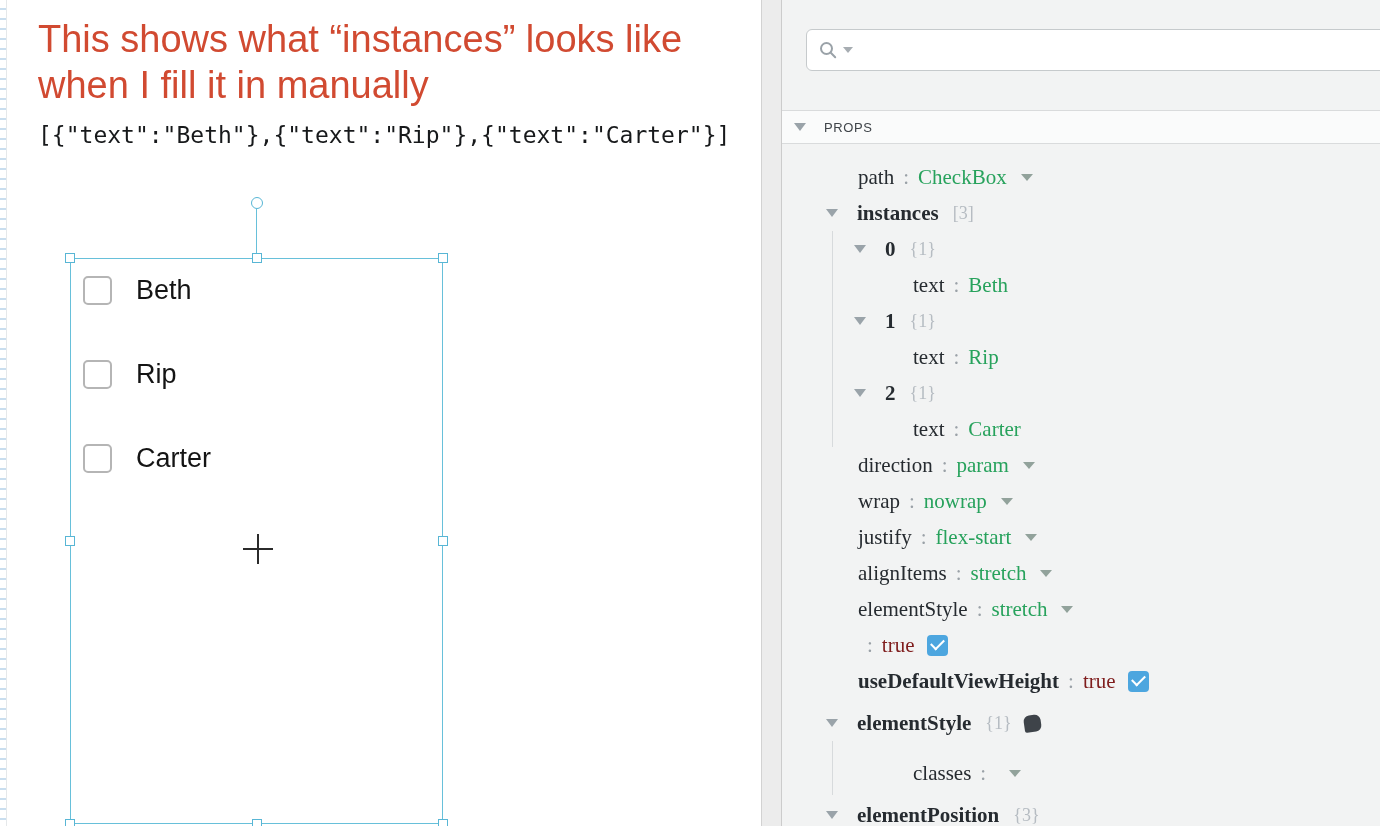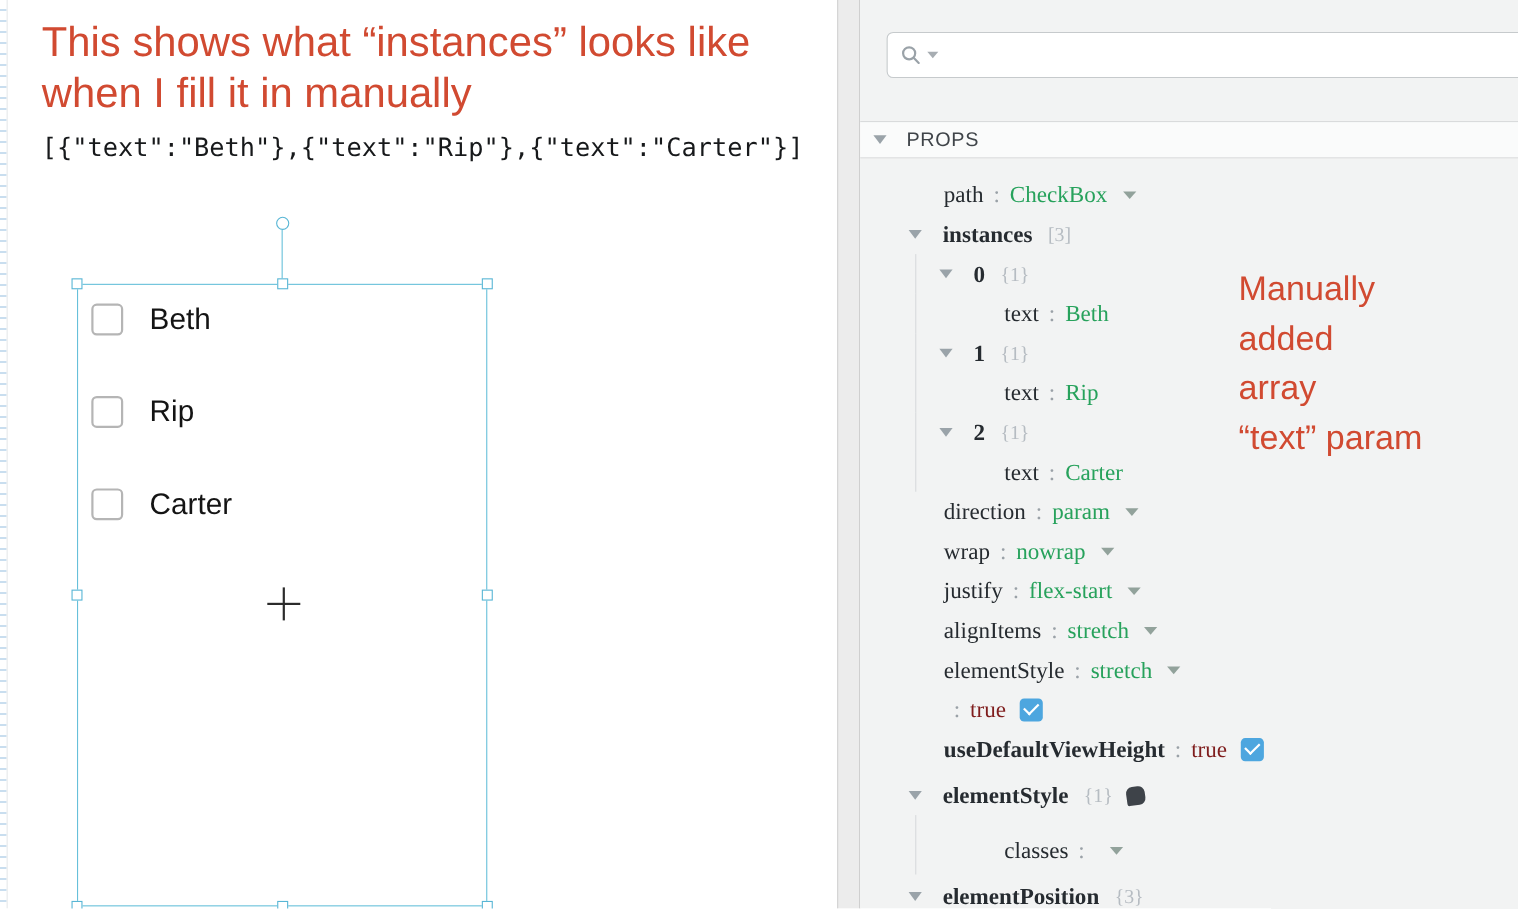--- a/index.html
+++ b/index.html
@@ -43,21 +43,21 @@
   .inspector { position:absolute; left:782px; top:0; width:598px; height:100%; background:#f2f3f3; }
 
   .search-wrap { position:absolute; left:24px; top:29px; width:590px; height:42px; background:#fff;
     border:1px solid #c6cacc; border-radius:6px; display:flex; align-items:center; padding:0 12px; gap:6px; }
   .search-wrap svg { flex:none; }
   .search-caret { width:0; height:0; border-left:5px solid transparent; border-right:5px solid transparent; border-top:6px solid #a7adb2; flex:none; }
   .search-wrap input { flex:1; border:none; outline:none; background:transparent; font-size:18px; font-family:"Liberation Sans",sans-serif; color:#333; }
 
   .props-header { position:absolute; left:0; top:110px; width:100%; height:34px; background:#fafbfb;
     border-top:1px solid #d9dbdc; border-bottom:1px solid #d9dbdc; display:flex; align-items:center; padding-left:12px; gap:18px; }
-  .props-header .title { font-size:18px; color:#3f4449; letter-spacing:0.6px; }
+  .props-header .title { font-size:13px; color:#3f4449; letter-spacing:0.6px; }
 
   .rows { position:absolute; left:0; top:145px; width:100%; padding-top:14px; }
   .r { position:relative; display:flex; align-items:center; height:36px;
     font-family:Liberation Serif, serif; font-size:21px; color:#262b30; }
   .lvl1 { padding-left:76px; }
   .grp1 { padding-left:44px; }
   .grp2 { padding-left:72px; }
   .lvl3 { padding-left:131px; }
   .mt6 { margin-top:6px; } .mt10 { margin-top:14px; }
 
@@ -253,21 +253,15 @@
       </div>
 
       <div class="r grp1 mt6">
         <span class="tri"></span>
         <span class="key b">elementPosition</span>
         <span class="badge">{3}</span>
       </div>
 
     </div>
 
-    <div class="note-right">
-      <div>Manually</div>
-      <div>added</div>
-      <div>array</div>
-      <div>“text” param</div>
-    </div>
 
   </div>
 </div>
 
 </body></html>

